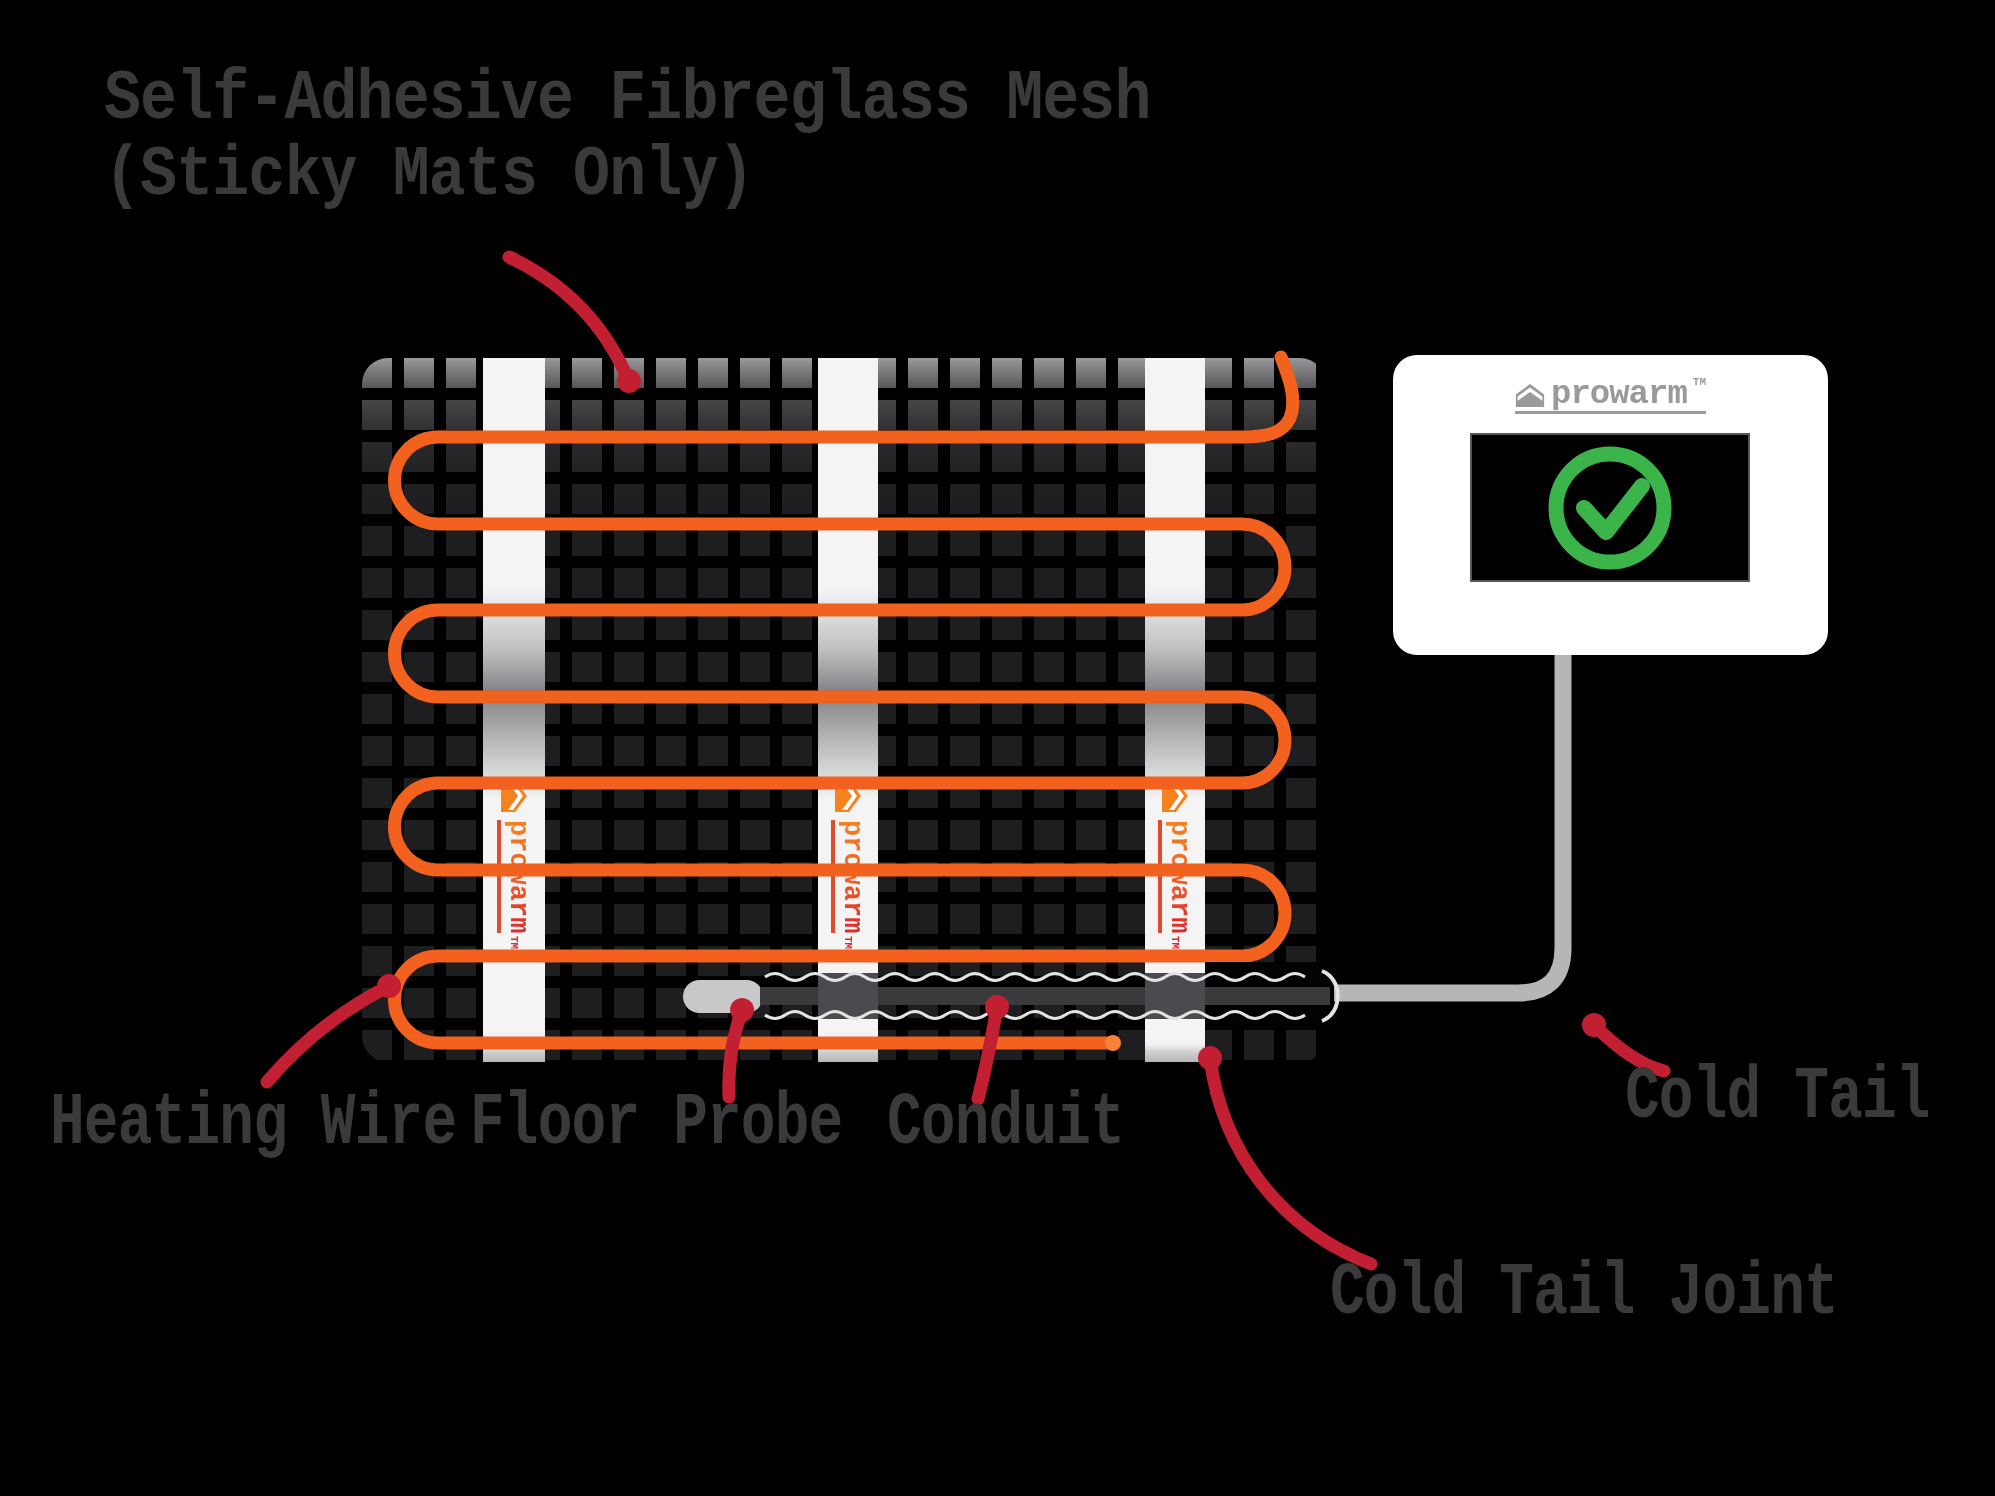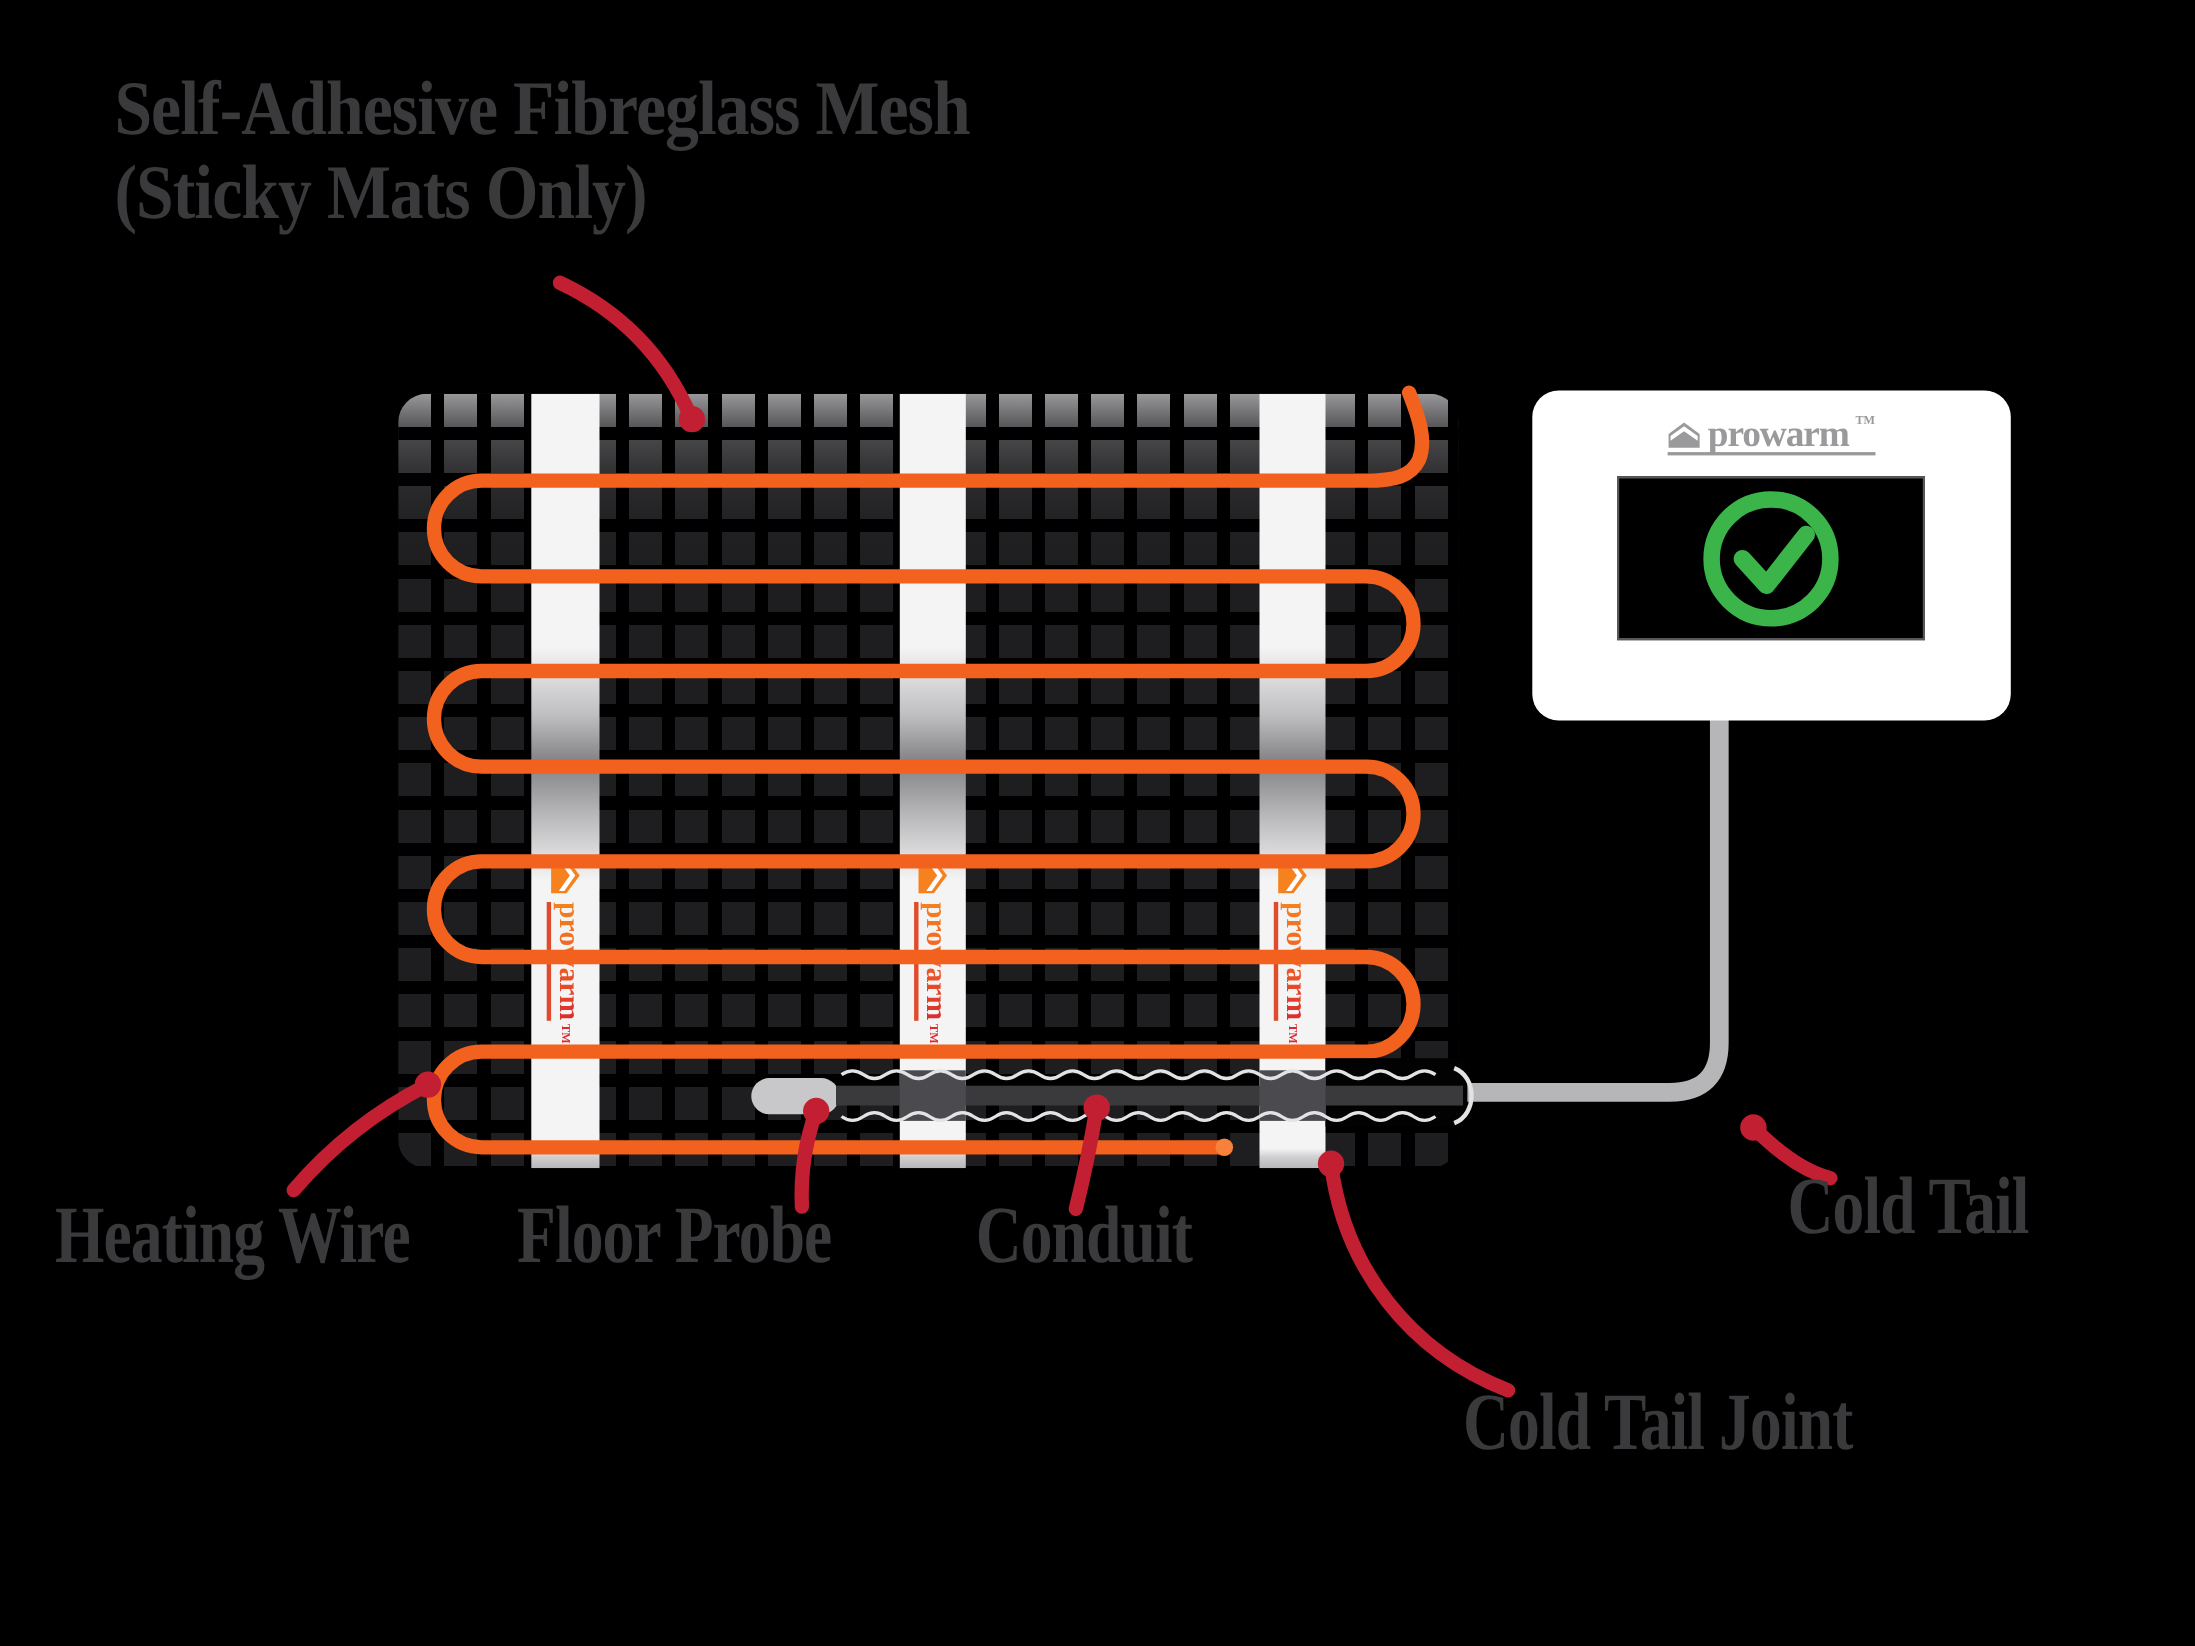--- a/index.html
+++ b/index.html
@@ -1,17 +1,17 @@
 <!DOCTYPE html>
 <html><head>
 <meta charset="utf-8">
 <style>
   html,body{margin:0;padding:0;background:#000;}
   .stage{position:relative;width:1995px;height:1496px;background:#000;overflow:hidden;
-         font-family:Liberation Serif, serif;}
+         font-family:Liberation Mono, monospace;}
 
   
   .ttl{position:absolute;left:104px;top:62px;color:#3a3a3c;
        font-weight:800;font-size:70px;line-height:76px;letter-spacing:-1px;
        transform:scaleX(0.88);transform-origin:0 0;white-space:nowrap;}
   .lbl{position:absolute;color:#3a3a3c;font-weight:800;font-size:74px;line-height:1;
        letter-spacing:-1px;transform:scaleX(0.78);transform-origin:0 0;white-space:nowrap;}
   .lbl-heating{left:50px;top:1086px;}
   .lbl-probe{left:470px;top:1086px;}
   .lbl-conduit{left:887px;top:1086px;}

